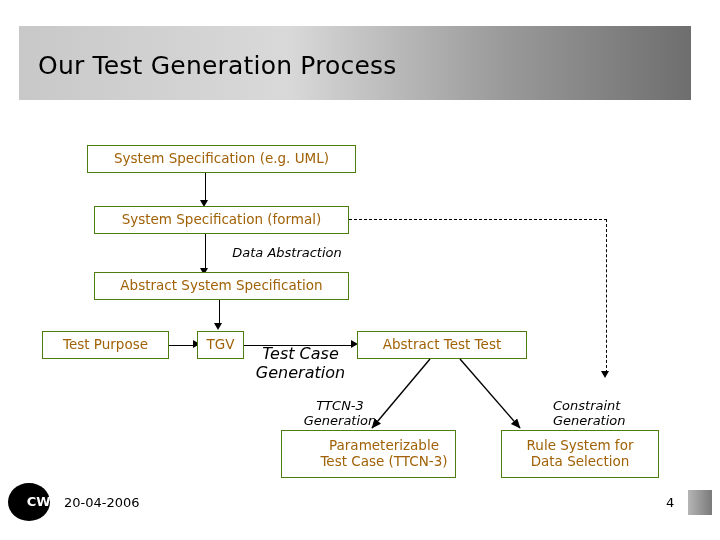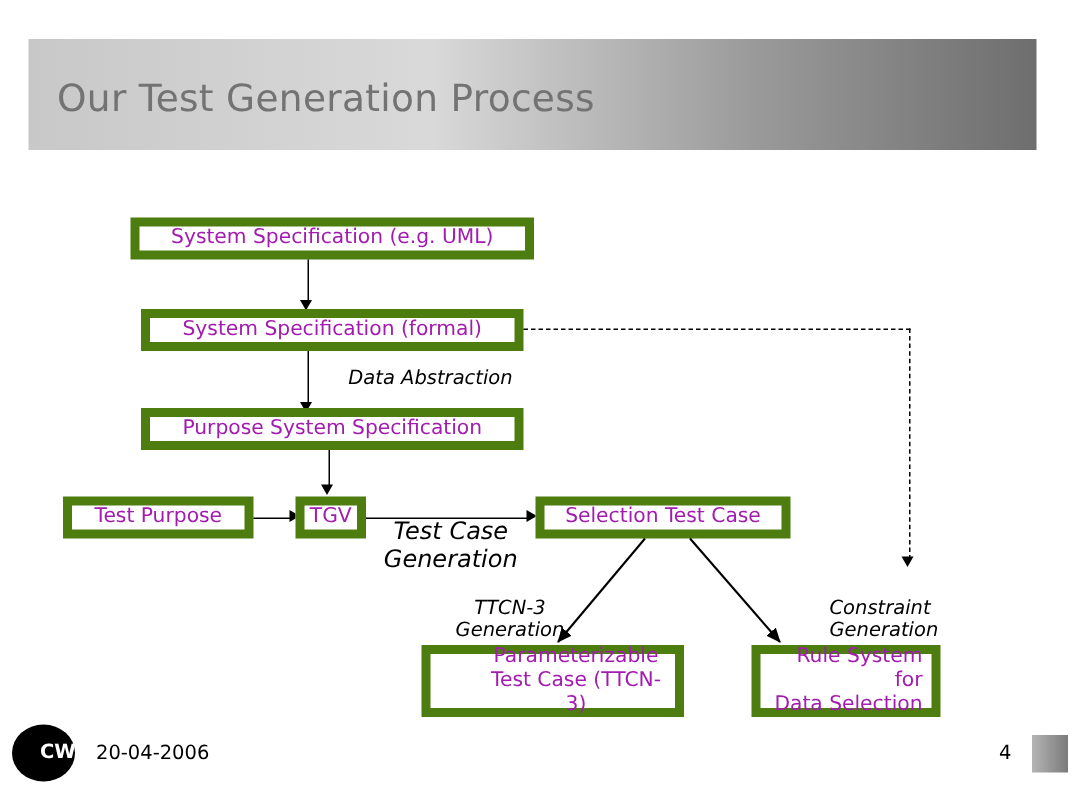--- a/index.html
+++ b/index.html
@@ -27,32 +27,32 @@
     top: 26px;
     width: 672px;
     height: 74px;
     background: linear-gradient(to right, #c8c8c8 0%, #d9d9d9 40%, #9a9a9a 72%, #6e6e6e 100%);
   }
   #title-text {
     position: absolute;
     left: 38px;
     top: 51px;
     font-size: 25px;
-    color: #737373;
+    color: #000000;
     letter-spacing: 0.2px;
     white-space: nowrap;
   }
 
   
   .box {
     position: absolute;
     box-sizing: border-box;
-    border: 6px solid #4d7c0f;
+    border: 1px solid #4d7c0f;
     background: #ffffff;
-    color: #a21caf;
+    color: #a16207;
     font-size: 13.5px;
     display: flex;
     align-items: center;
     justify-content: center;
     text-align: center;
     line-height: 1.18;
     padding: 2px 6px;
   }
   .plain {
     position: absolute;
@@ -168,21 +168,21 @@
   <div class="arrowhead-down" style="left:601px; top:371px;"></div>
 
   <div class="vline" style="left:205px; top:234px; height:36px;"></div>
   <div class="arrowhead-down" style="left:200px; top:268px;"></div>
 
   <div class="plain ital" style="left:220px; top:245px; width:134px; font-size:13px;">
     <span>Data Abstraction</span>
   </div>
 
   <div class="box" style="left:94px; top:272px; width:255px; height:28px;">
-    <span>Purpose System Specification</span>
+    <span>Abstract System Specification</span>
   </div>
 
   <div class="vline" style="left:219px; top:300px; height:25px;"></div>
   <div class="arrowhead-down" style="left:214px; top:323px;"></div>
 
   <div class="box" style="left:42px; top:331px; width:127px; height:28px;">
     <span>Test Purpose</span>
   </div>
 
   <div class="hline" style="left:169px; top:345px; width:26px;"></div>
@@ -194,21 +194,21 @@
 
   <div class="hline" style="left:244px; top:345px; width:110px;"></div>
   <div class="arrowhead-right" style="left:351px; top:340px;"></div>
 
   <div class="plain ital" style="left:248px; top:325px; width:105px; font-size:16px; white-space:pre-line;">
     <span>Test Case
 Generation</span>
   </div>
 
   <div class="box" style="left:357px; top:331px; width:170px; height:28px;">
-    <span>Selection Test Case</span>
+    <span>Abstract Test Test</span>
   </div>
 
   <svg style="position:absolute; left:0; top:0; width:720px; height:540px; pointer-events:none;">
     <defs>
       <marker id="ah" markerWidth="8" markerHeight="8" refX="6.5" refY="3" orient="auto">
         <polygon points="0,0 7,3 0,6" fill="#000000"></polygon>
       </marker>
     </defs>
     <line x1="430" y1="359" x2="372" y2="428" stroke="#000000" stroke-width="1.4" marker-end="url(#ah)"></line>
     <line x1="460" y1="359" x2="520" y2="428" stroke="#000000" stroke-width="1.4" marker-end="url(#ah)"></line>
@@ -222,21 +222,21 @@
   <div class="plain ital" style="left:553px; top:382px; width:110px; font-size:13px; white-space:pre-line; text-align:left;">
     <span>Constraint
 Generation</span>
   </div>
 
   <div class="box" style="left:281px; top:430px; width:175px; height:48px; white-space:pre-line;padding-left:37px;">
     <span>Parameterizable
 Test Case (TTCN-3)</span>
   </div>
 
-  <div class="box" style="left:501px; top:430px; width:126px; height:48px; white-space:pre-line;text-align:right;">
+  <div class="box" style="left:501px; top:430px; width:158px; height:48px; white-space:pre-line;">
     <span>Rule System for
 Data Selection</span>
   </div>
 
   <div id="cwi-logo">
     <div class="disc"></div>
     <div class="txt">CWI</div>
   </div>
 
   <div id="footer-date">20-04-2006</div>

